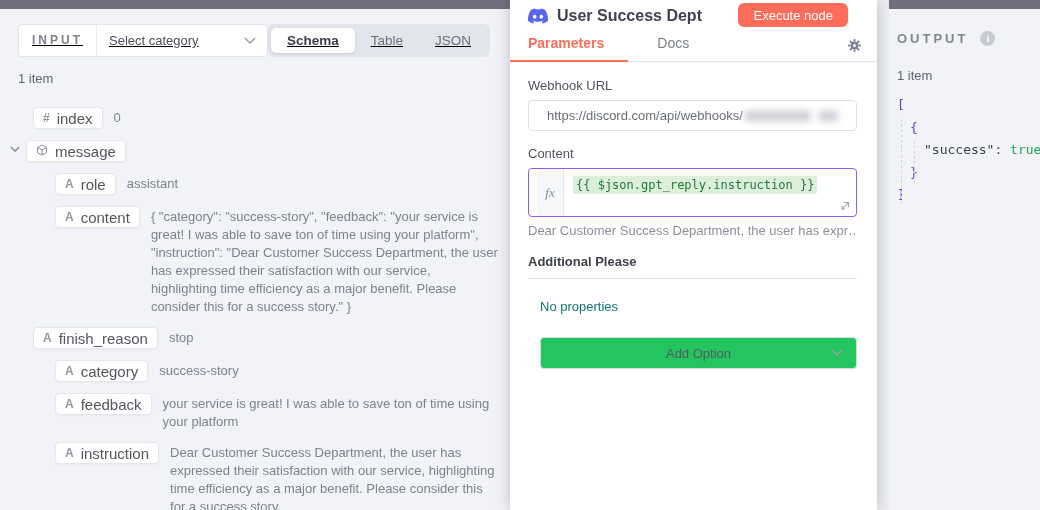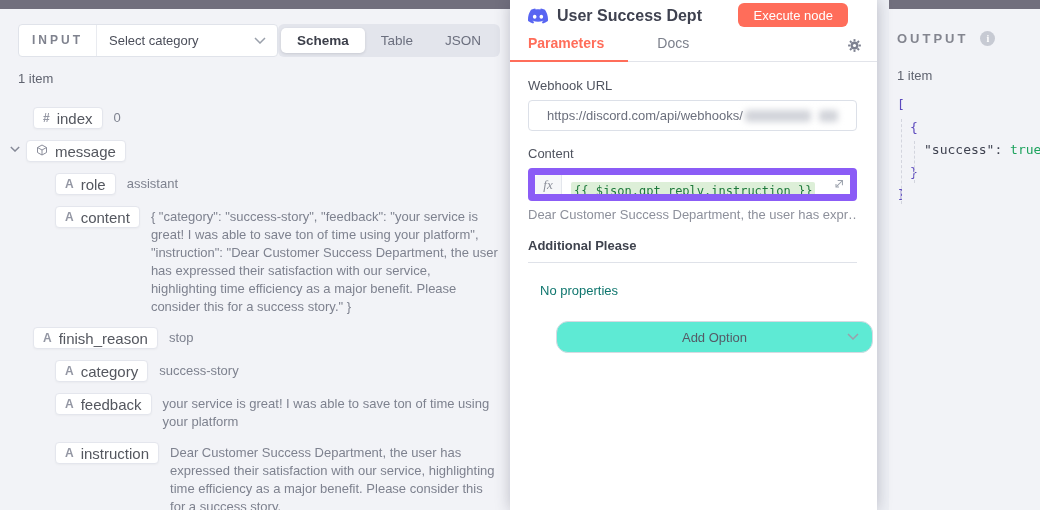--- a/index.html
+++ b/index.html
@@ -6,21 +6,21 @@
   html,body { background:#e8e9ee; }
   .screen {
     position:relative; width:1040px; height:510px; overflow:hidden;
     background:#f2f3f7; font-family:"Liberation Sans", sans-serif;
   }
   .topbar { position:absolute; left:0; top:0; width:1040px; height:9px; background:#716f7d; z-index:1; }
   .gap-strip { position:absolute; left:877px; top:0; width:12px; height:510px; background:#edeff4; z-index:2; }
 
   
   .input-panel { position:absolute; left:0; top:9px; width:510px; height:501px; z-index:1; }
-  .input-header { display:flex; justify-content:flex-end; align-items:flex-start; padding:15px 10px 0 18px; }
+  .input-header { display:flex; justify-content:flex-end; align-items:flex-start; padding:15px 20px 0 18px;text-decoration:underline; }
   .io-select { display:inline-flex; align-items:center; height:33px; width:267px; background:#fff; border:1px solid #e0e3ea; border-radius:4px; }
   .io-label { padding:0 13px; font-size:12px; font-weight:700; letter-spacing:3px; color:#7f828e; border-right:1px solid #e9ebf0; line-height:31px; }
   .select-value { flex:1; padding:0 12px; font-size:13px; color:#4b4e5a; white-space:nowrap; }
   .select-chevron { margin-right:11px; display:flex; }
   .segmented { display:inline-flex; align-items:center; background:#e3e5ec; border-radius:6px; padding:3px; height:33px; }
   .seg-item { padding:5px 16px; font-size:13.5px; color:#6b6f7e; border-radius:5px; cursor:default; }
   .seg-item.active { background:#fff; color:#3c3f4a; font-weight:700; box-shadow:0 1px 3px rgba(40,40,60,.14); }
   .items-count { margin:14px 0 0 18px; font-size:13px; color:#606470; }
   .schema-tree { margin-top:21px; }
   .srow { display:flex; align-items:flex-start; margin-bottom:11px; }
@@ -47,32 +47,32 @@
   .tab.active { color:#ff6d5a; font-weight:700; }
   .tab-underline { position:absolute; left:0; bottom:-1px; width:118px; height:2px; background:#ff6d5a; }
   .gear { position:absolute; right:15px; bottom:8px; display:flex; cursor:pointer; }
   .node-body { padding:16px 20px 0 18px; }
   .field-label { font-size:13px; color:#50545f; margin-bottom:7px; }
   .text-input { height:31px; border:1px solid #dce0e8; border-radius:4px; background:#fff; display:flex; align-items:center;
                 padding:0 18px; font-size:13px; color:#6b6f7c; }
   .blur-blob { display:inline-block; height:12px; background:#d2d4da; border-radius:3px; filter:blur(3px); }
   .b1 { width:72px; margin-left:2px; } .b2 { width:20px; margin-left:8px; }
   .content-field { margin-top:15px; }
-  .expr-input { position:relative; display:flex; border:7px solid #8b5cf6; border-radius:4px; height:33px; background:#fff; }
+  .expr-input { position:relative; display:flex; border:1px solid #8b5cf6; border-radius:4px; height:49px; background:#fff;padding-left:8px; }
   .fx-box { width:27px; background:#f6f7f9; border-right:1px solid #e3e6ec; border-radius:4px 0 0 4px;
             display:flex; align-items:center; justify-content:center;
             font-family:"Liberation Serif", serif; font-style:italic; font-size:13px; color:#8a8e99; }
   .expr-content { padding:6px 9px; overflow:hidden; white-space:nowrap; }
   .expr-token { font-family:"DejaVu Sans Mono", monospace; font-size:12px; color:#1f7a3c; background:#ddefd8; padding:2px 3px; border-radius:2px; }
   .expand-icon { position:absolute; right:5px; bottom:4px; display:flex; cursor:pointer; }
   .expr-preview { margin-top:6px; font-size:13px; color:#8d909b; white-space:nowrap; overflow:hidden; }
   .section-heading { margin-top:16px; font-size:13px; font-weight:700; color:#3f434e; padding-bottom:9px; border-bottom:1px solid #dfe2e9; }
   .no-props { margin:20px 0 0 12px; font-size:13px; color:#0f766e; }
-  .add-option-btn { position:relative; margin:23px 0 0 28px; width:calc(100% - 12px); height:32px; border:1px solid #d6dae2;
-                    border-radius:12px; background:#5eead4; display:flex; align-items:center; justify-content:center;
+  .add-option-btn { position:relative; margin:23px 0 0 12px; width:calc(100% - 12px); height:32px; border:1px solid #d6dae2;
+                    border-radius:4px; background:#22c55e; display:flex; align-items:center; justify-content:center;
                     font-size:13px; color:#555a66; font-family:"Liberation Sans",sans-serif; cursor:pointer; }
   .add-option-btn .select-chevron { position:absolute; right:2px; top:11px; }
 
   
   .output-panel { position:absolute; left:889px; top:9px; width:151px; height:501px; z-index:2; padding:22px 0 0 8px; }
   .output-header { display:flex; align-items:center; gap:12px; }
   .output-label { font-size:13px; font-weight:700; letter-spacing:3px; color:#83858f; }
   .info-icon { width:15px; height:15px; border-radius:50%; background:#c7cad3; color:#fff; font-size:10px; font-weight:700;
                display:flex; align-items:center; justify-content:center; font-family:"Liberation Serif",serif; }
   .output-items { margin-top:22px; font-size:13px; color:#606470; }

